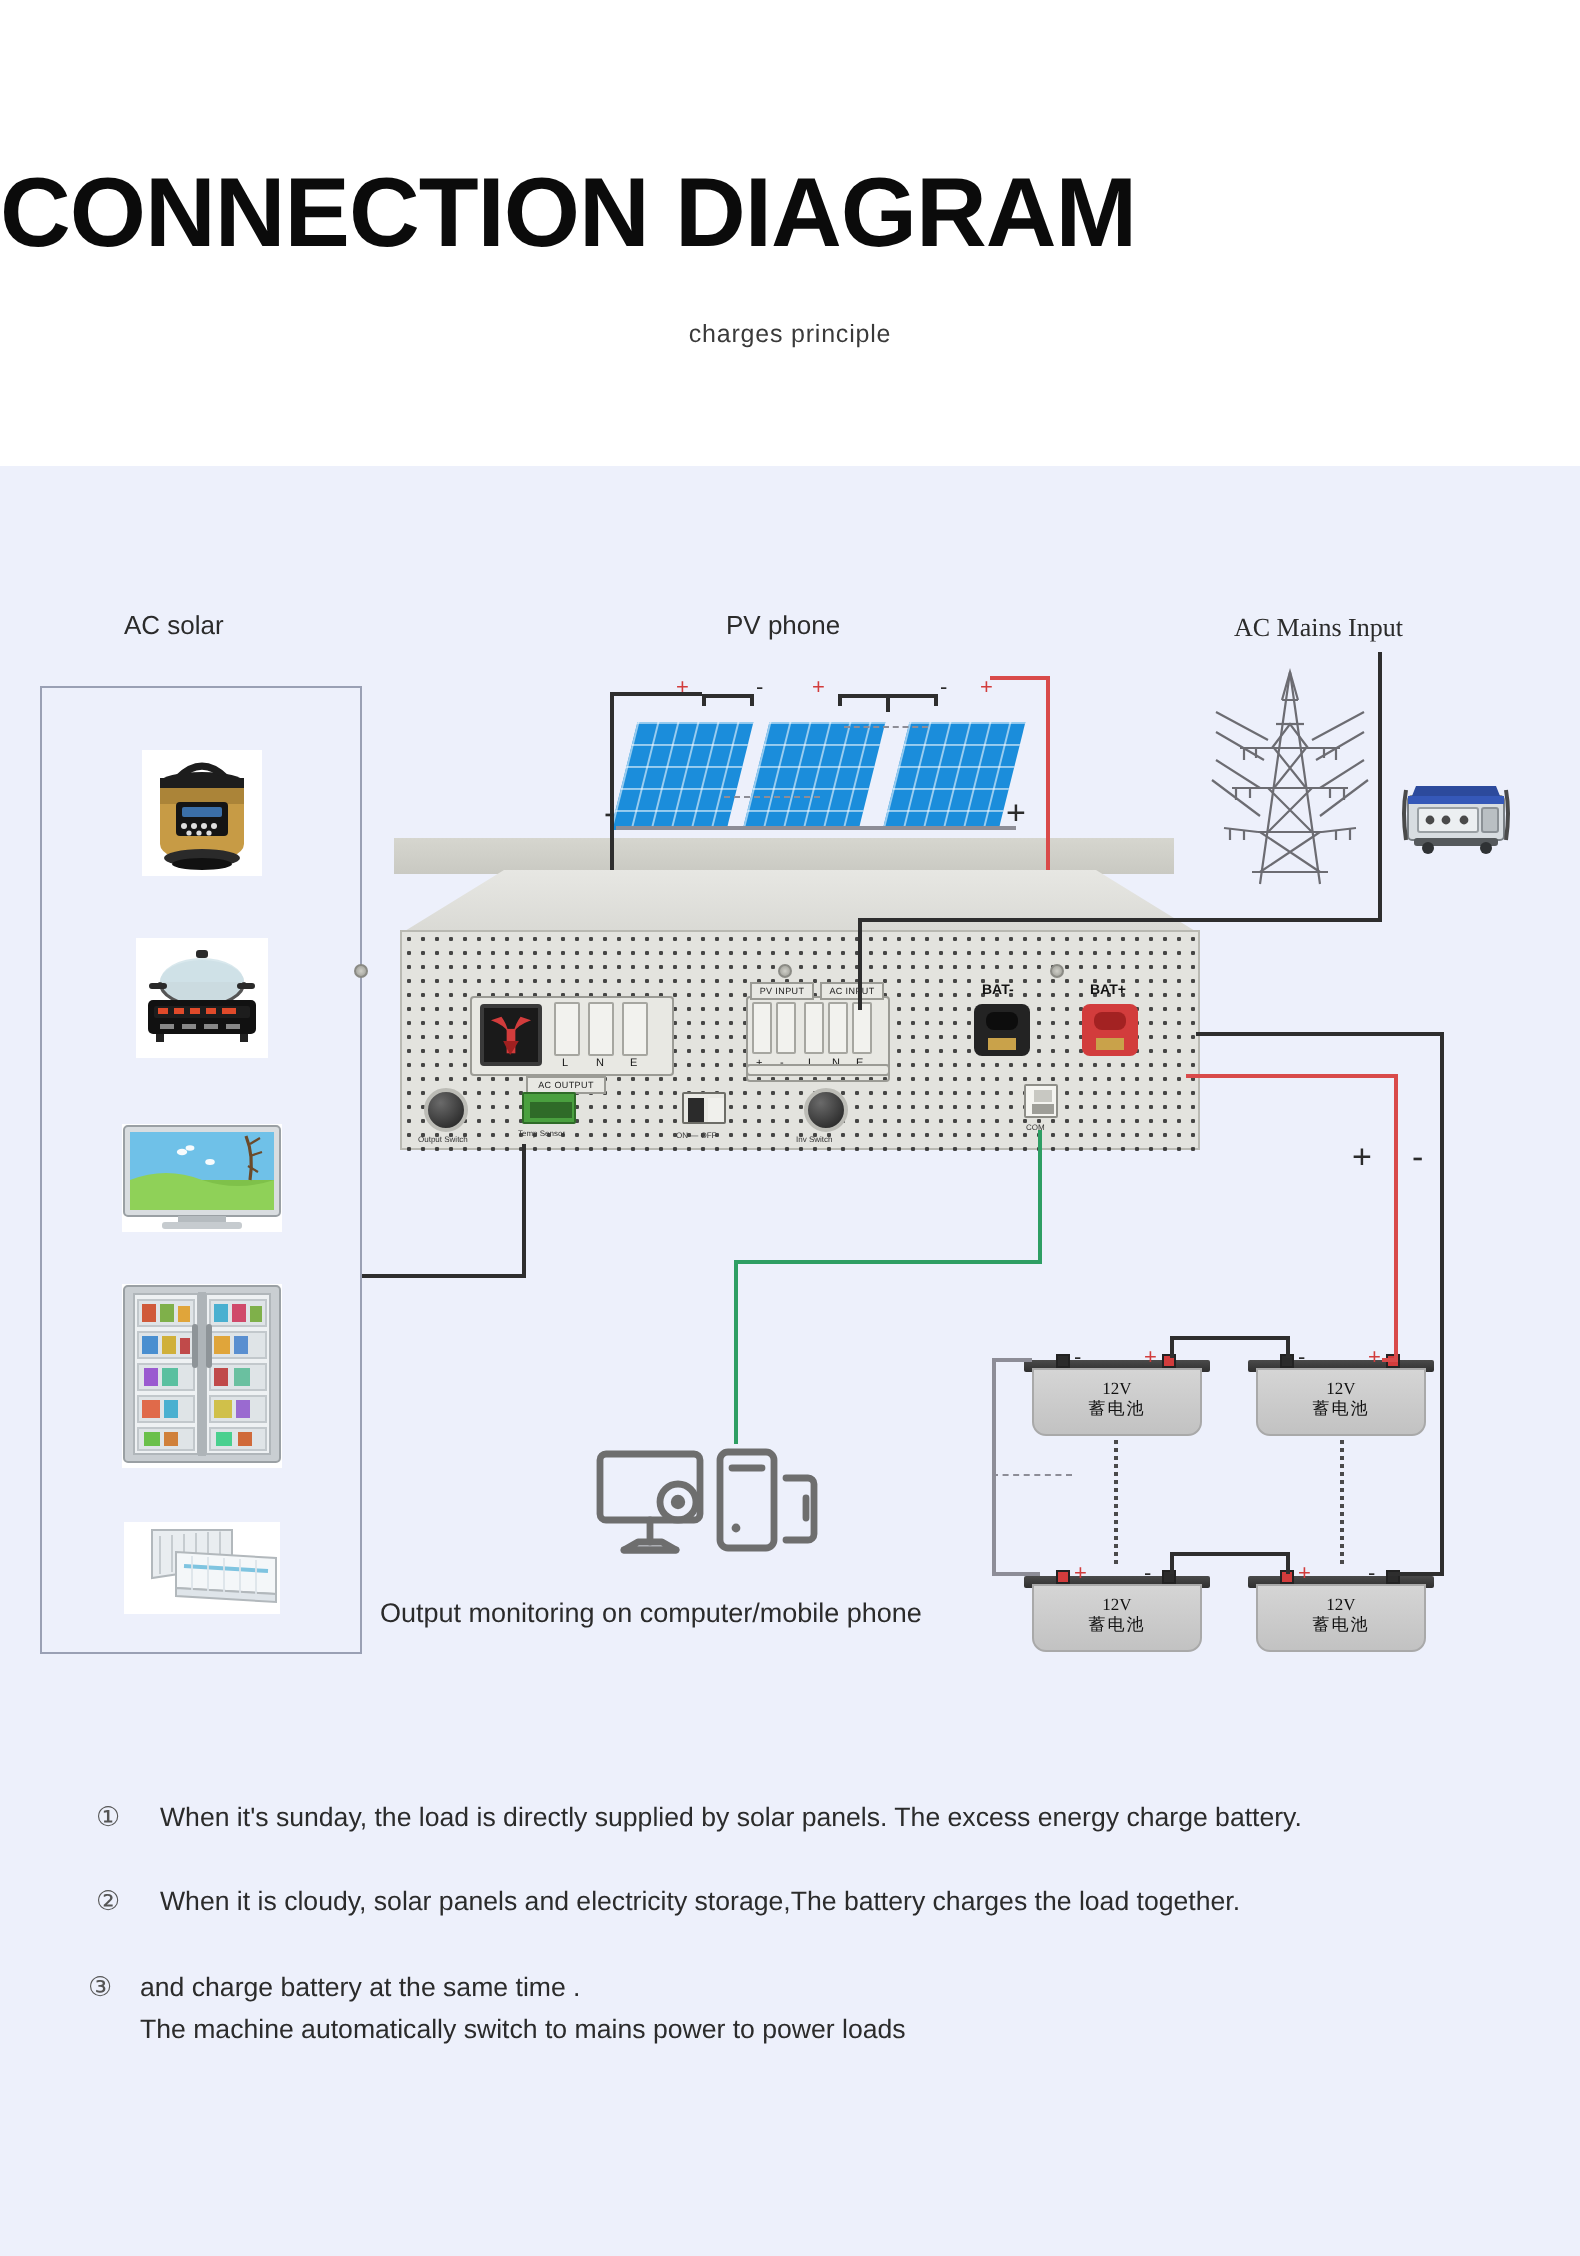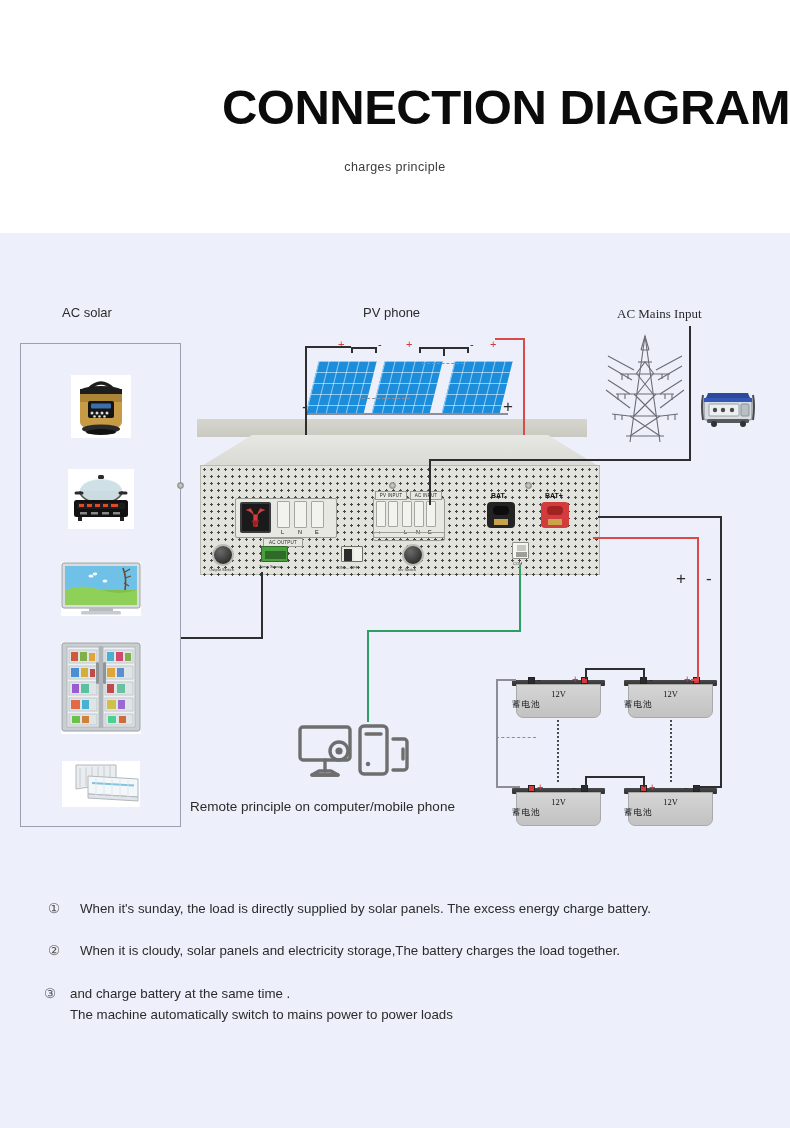--- a/index.html
+++ b/index.html
@@ -10,21 +10,21 @@
     font-family: "Liberation Sans", sans-serif;
     position: relative;
     overflow: hidden;
     color: #222;
   }
 
   
   #header { position:absolute; left:0; top:0; width:790px; height:233px; background:#fff; }
   #page-title {
     position:absolute; left:0; top:83px; width:790px;
-    text-align:right; font-size:49px; font-weight:bold;
+    text-align:left; font-size:49px; font-weight:bold;
     letter-spacing:-0.5px; color:#0b0b0b; line-height:1;
     font-family:"Liberation Sans", sans-serif;
   }
   #page-subtitle {
     position:absolute; left:0; top:160px; width:790px;
     text-align:center; font-size:12.5px; color:#3a3a3a; letter-spacing:.4px;
   }
 
   
   #diagram {
@@ -129,21 +129,21 @@
   .bat-body {
     position:absolute; left:4px; top:9px; width:85px; height:34px;
     background:linear-gradient(#d5d5d5,#c2c2c2);
     border:1px solid #a9a9a9; border-radius:0 0 7px 7px;
   }
   .bat-top {
     position:absolute; left:0; top:5px; width:93px; height:6px;
     background:linear-gradient(#4a4a4a,#2f2f2f); border-radius:1px;
   }
   .bat-txt1 { position:absolute; left:0; top:14px; width:93px; text-align:center; font-size:8.5px; color:#111; font-family:"Liberation Serif",serif; }
-  .bat-txt2 { position:absolute; left:0; top:24px; width:93px; text-align:left; font-size:8.5px; color:#111; font-family:Liberation Sans, sans-serif; letter-spacing:1px; }
+  .bat-txt2 { position:absolute; left:0; top:24px; width:93px; text-align:center; font-size:8.5px; color:#111; font-family:Liberation Sans, sans-serif; letter-spacing:1px; }
   .post { position:absolute; width:7px; height:7px; border:1px solid #222; }
   .post.neg { background:#2b2b2b; }
   .post.pos { background:#d23c3c; }
 
   
   #tower { position:absolute; left:600px; top:330px; width:90px; height:115px; }
   #generator { position:absolute; left:701px; top:390px; width:54px; height:38px; }
 
   
   #devices { position:absolute; left:297px; top:723px; width:122px; height:62px; }
@@ -500,21 +500,21 @@
       <rect class="ico-stroke" x="63" y="3" width="27" height="48" rx="4"></rect>
       <path class="ico-stroke" d="M69 11 L84 11"></path>
       <circle class="ico-fill" cx="71" cy="41" r="2.2"></circle>
     </g>
     <g>
       <path class="ico-stroke" d="M96 16 L107 16 A3 3 0 0 1 110 19 L110 44 A3 3 0 0 1 107 47 L96 47"></path>
       <path class="ico-stroke" d="M106 26 L106 36"></path>
     </g>
   </svg>
 </div>
-<div id="remote-text">Remote principle on computer/mobile phone</div>
+<div id="remote-text">Output monitoring on computer/mobile phone</div>
 
 <div class="battery" style="left:512px; top:675px;">
   <div class="bat-top"></div>
   <div class="bat-body"></div>
   <div class="bat-txt1">12V</div>
   <div class="bat-txt2">蓄电池</div>
   <div class="post neg" style="left:16px; top:2px;"></div>
   <div class="post pos" style="left:69px; top:2px;"></div>
   <span class="sign sm" style="left:25px; top:-1px;">-</span>
   <span class="sign sm red" style="left:60px; top:-1px;">+</span>

